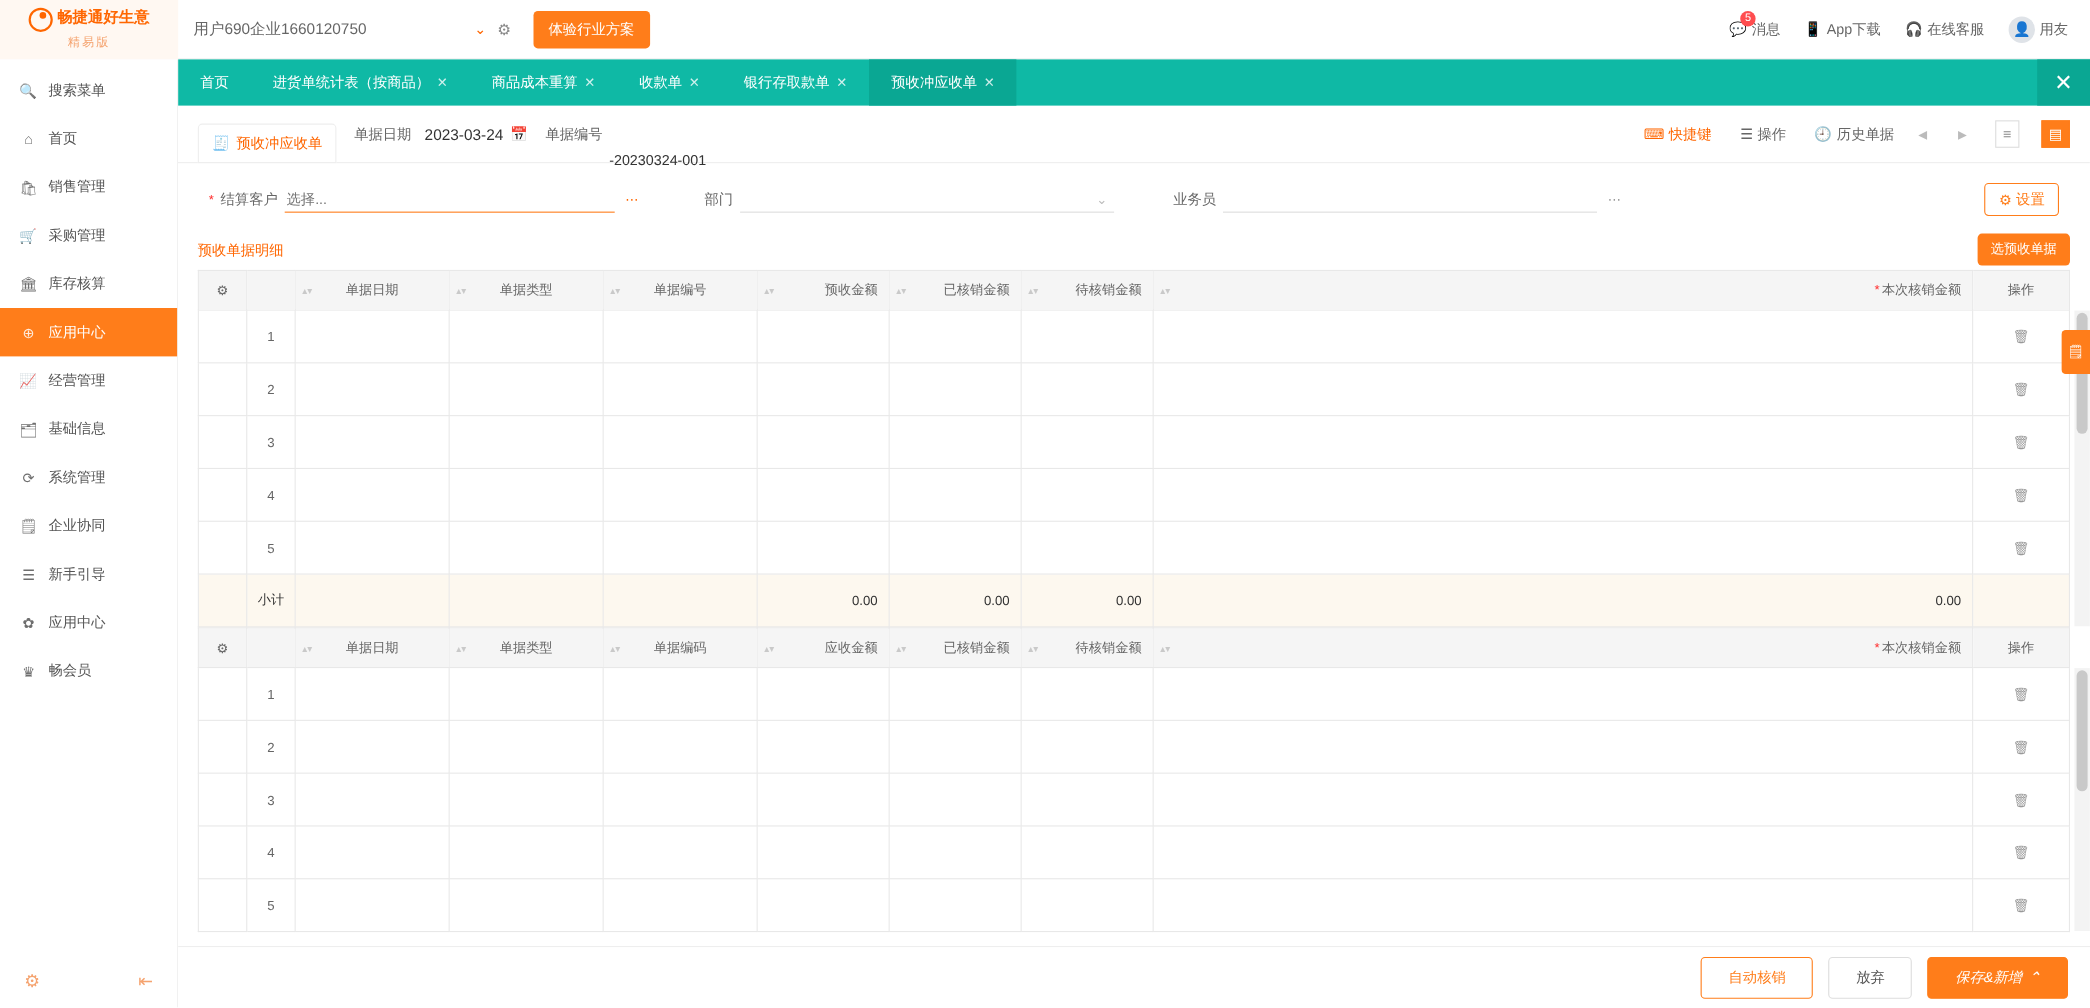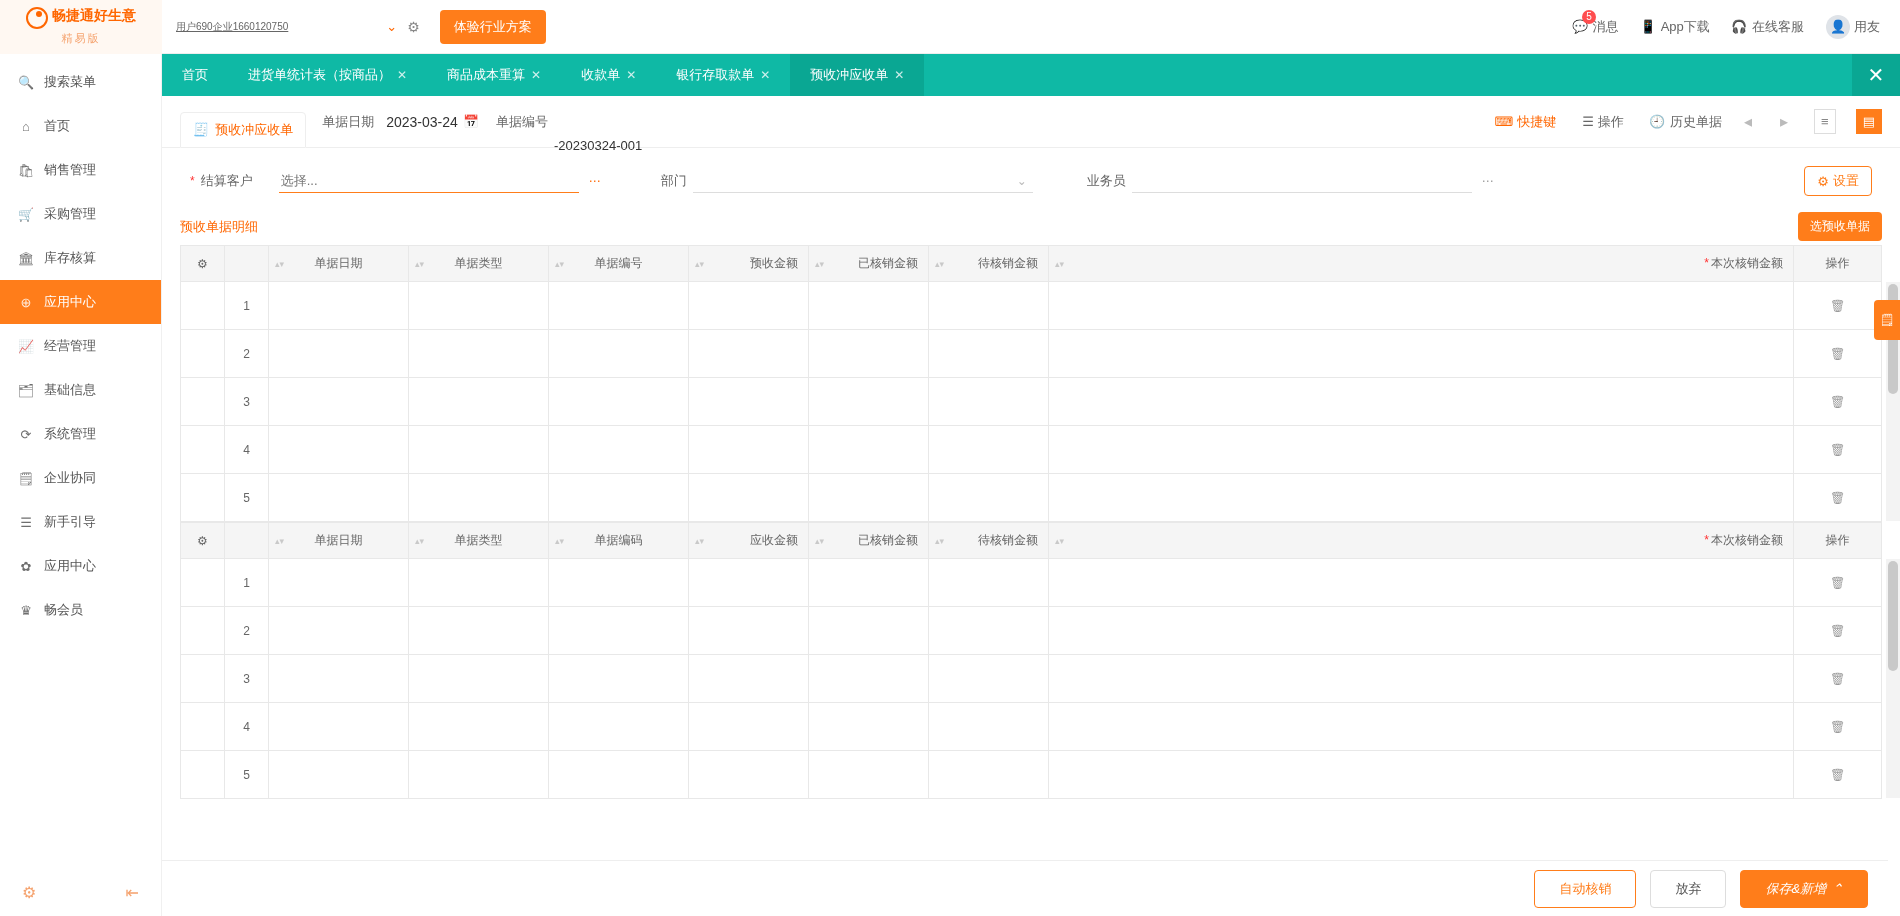--- a/index.html
+++ b/index.html
@@ -8,21 +8,21 @@
 
   
   .header { height: 54px; display: flex; align-items: center; padding: 0 20px 0 0; border-bottom: 1px solid #eee; }
   .logo-box { width: 162px; display: flex; align-items: center; justify-content: center; flex-direction: column; background: #fff8f2; height: 54px; }
   .logo-row { display: flex; align-items: flex-start; gap: 4px; }
   .logo-mark { width: 22px; height: 22px; border: 2px solid #f60; border-radius: 50%; position: relative; }
   .logo-mark::after { content: ""; position: absolute; width: 6px; height: 6px; background: #f60; border-radius: 50%; top: 2px; left: 8px; }
   .logo-text { color: #f60; font-size: 14px; font-weight: 600; }
   .logo-sub { color: #f5a36f; font-size: 11px; letter-spacing: 2px; margin-top: 2px; }
   .user-select { display: flex; align-items: center; gap: 8px; margin-left: 14px; }
-  .user-sel-text { font-size: 10px; color: #666; text-decoration: underline; }
+  .user-sel-text { font-size: 14px; color: #666; }
   .chev-down { color: #f60; font-size: 13px; margin-left: 90px; }
   .gear-top { color: #888; font-size: 14px; margin-left: 10px; }
   .try-btn { background: #ff7d1a; color: #fff; border: none; border-radius: 4px; padding: 8px 14px; margin-left: 20px; font-size: 13px; cursor: pointer; }
   .header-spacer { flex: 1; }
   .hdr-link { display: flex; align-items: center; gap: 4px; margin-left: 22px; color: #666; font-size: 13px; cursor: pointer; position: relative; }
   .badge { position: absolute; top: -8px; left: 10px; background: #ff4d4f; color:#fff; font-size: 10px; border-radius: 8px; padding: 0 4px; line-height: 14px; }
   .avatar { width: 24px; height: 24px; border-radius: 50%; background: #dfe3e8; display: flex; align-items:center; justify-content:center; color: #9aa2ab; }
 
   
   .body { flex: 1; display: flex; min-height: 0; }
@@ -56,21 +56,21 @@
   .nav-arrow { color:#bbb; font-size:16px; padding:0 6px; cursor:pointer; }
   .view-btn { border:1px solid #ddd; padding:4px 6px; margin-left:4px; cursor:pointer; color:#888; font-size:13px; }
   .view-btn.active { background:#ff7d1a; color:#fff; border-color:#ff7d1a; }
 
   
   .filters { display:flex; align-items:center; padding: 18px 28px 4px; gap: 60px; }
   .filter-item { display:flex; align-items:center; gap:6px; }
   .req { color:#f33; }
   .flabel { color:#666; font-size:13px; }
   .inp { border:none; border-bottom:1px solid #ddd; padding:4px 2px; width:300px; font-size:13px; outline:none; }
-  .inp.orange { border-bottom-color:#ff7d1a;margin-left:20px; }
+  .inp.orange { border-bottom-color:#ff7d1a; }
   .more-dots { color:#f60; margin-left:4px; cursor:pointer; }
   .dd-chev { color:#bbb; margin-left:-22px; }
   .cfg-btn { margin-left:auto; border:1px solid #ff7d1a; color:#ff7d1a; display:flex;align-items:center;gap:4px; padding:5px 12px; border-radius:4px; background:#fff; cursor:pointer;font-size:13px; }
 
   
   .sec-bar { display:flex; align-items:center; justify-content:space-between; padding: 12px 18px 4px; }
   .sec-title { color:#f60; font-size:13px; }
   .sel-btn { background:#ff7d1a; color:#fff; border:none; padding:6px 12px; border-radius:4px; font-size:12px; cursor:pointer; }
 
   
@@ -84,21 +84,21 @@
   .gear-cell { width:44px; }
   .rownum-cell { width:44px; }
   .op-cell { width:88px; }
   .req-col::before { content: "*"; color:#f33; margin-right:2px; }
   tr.subtotal td { background:#fdf8ef; font-weight:500; color:#333; }
   .del-icon { color:#999; cursor:pointer; }
   .vscroll { position:absolute; right:0; top:37px; bottom:1px; width:14px; background:#f3f3f3; }
   .vthumb { width:10px; margin:2px auto; background:#c9c9c9; border-radius:5px; height:110px; }
 
   
-  .footer { position:fixed; bottom:0; left:162px; right:12px; height:56px; border-top:1px solid #eee; display:flex; align-items:center; justify-content:flex-end; padding:0 20px; gap:14px; background:#fff; }
+  .footer { position:fixed; bottom:0; left:162px; right:0; height:56px; border-top:1px solid #eee; display:flex; align-items:center; justify-content:flex-end; padding:0 20px; gap:14px; background:#fff; }
   .fbtn { border:1px solid #ddd; background:#fff; padding:9px 24px; border-radius:4px; font-size:13px; cursor:pointer; color:#555; }
   .fbtn.autolink { border-color:#ff7d1a; color:#ff7d1a; }
   .fbtn.primary { background:#ff7d1a; color:#fff; border-color:#ff7d1a; display:flex;align-items:center;gap:6px;font-style:italic; }
 
   
   .edge-tab { position:fixed; right:0; top:300px; width:26px; height:40px; background:#ff7d1a; border-radius:4px 0 0 4px; display:flex; align-items:center; justify-content:center; color:#fff; }
 
   .ico { font-family: inherit; }
 </style>
 </head>
@@ -363,20 +363,32 @@
                   <td class="rownum-cell">5</td>
                   <td></td>
                   <td></td>
                   <td></td>
                   <td></td>
                   <td></td>
                   <td></td>
                   <td class="right"></td>
                   <td class="op-cell"><span class="del-icon ico">🗑</span></td>
                 </tr>
+                <tr class="subtotal">
+                  <td class="gear-cell"></td>
+                  <td class="rownum-cell">小计</td>
+                  <td></td>
+                  <td></td>
+                  <td></td>
+                  <td class="right">0.00</td>
+                  <td class="right">0.00</td>
+                  <td class="right">0.00</td>
+                  <td class="right">0.00</td>
+                  <td class="op-cell"></td>
+                </tr>
               </tbody>
           </table>
           <div class="vscroll">
               <div class="vthumb"></div>
             </div>
         </div>
 
         <div class="tbl-wrap" style="margin-bottom:70px;">
           <table>
             <thead>

